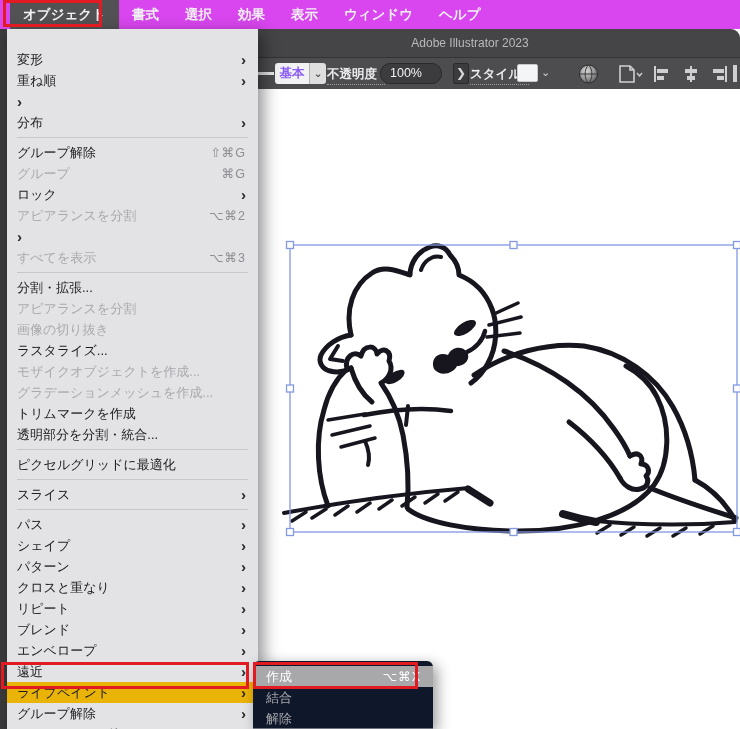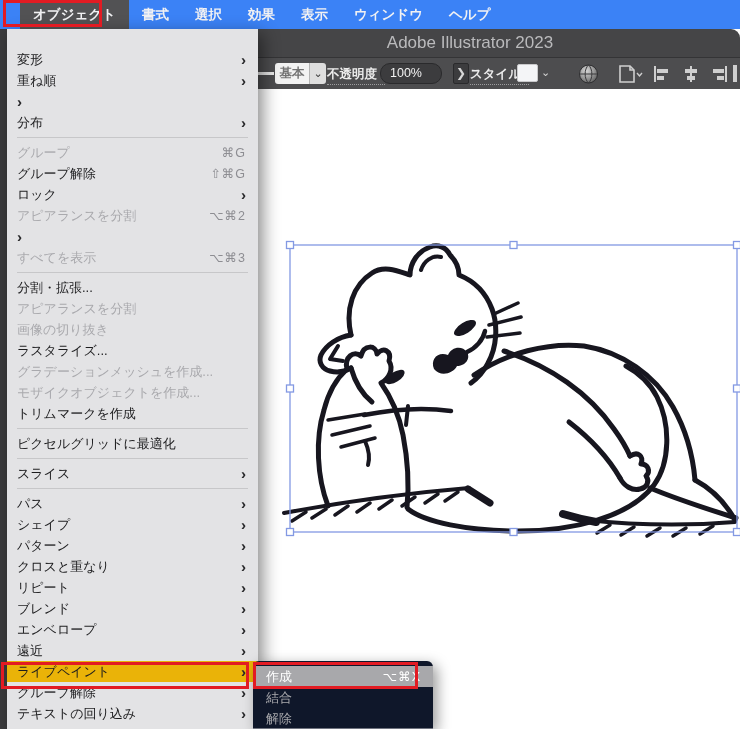--- a/index.html
+++ b/index.html
@@ -1,34 +1,34 @@
 <!DOCTYPE html>
 <html><head>
 <meta charset="utf-8">
 <style>
   html,body{margin:0;padding:0}
   body{width:740px;height:729px;position:relative;overflow:hidden;background:#fff;
        font-family:"Liberation Sans","DejaVu Sans",sans-serif;-webkit-font-smoothing:antialiased}
 
   
-  #menubar{position:absolute;left:0;top:0;width:740px;height:29px;background:#3b82f6;
-           display:flex;align-items:flex-end;padding-left:20px;box-sizing:border-box;z-index:5}
+  #menubar{position:absolute;left:0;top:0;width:740px;height:29px;background:#d946ef;
+           display:flex;align-items:flex-end;padding-left:10px;box-sizing:border-box;z-index:5}
   .mb-item{color:#f1f1f3;font-size:13.5px;font-weight:600;padding:0 13px;line-height:29px;white-space:nowrap}
   .mb-item.active{background:#525254}
 
   
   #window{position:absolute;left:200px;top:29px;width:540px;height:700px}
   #titlebar{height:28px;background:#454547;border-bottom:1px solid #343436;border-radius:9px 9px 0 0;
-            display:flex;align-items:center;justify-content:center;color:#bababc;font-size:17px}
+            display:flex;align-items:center;justify-content:center;color:#bababc;font-size:12px}
   #toolbar{height:31px;background:#4d4d4f;border-bottom:1px solid #29292b;position:relative}
   #toolbar .tlabel{position:absolute;top:8px;font-size:12.5px;font-weight:600;color:#ececec;
                    border-bottom:1px dotted #9d9d9f;padding-bottom:1px;white-space:nowrap}
   #stroke-line{position:absolute;left:53px;top:14px;width:21px;height:3px;background:#e9e9e9}
   #basic-pill{position:absolute;left:75px;top:5px;width:34px;height:21px;background:#f2f2f2;
-              border-radius:3px 0 0 3px;color:#737373;font-size:12.5px;font-weight:700;
+              border-radius:3px 0 0 3px;color:#8b5cf6;font-size:12.5px;font-weight:700;
               text-align:center;line-height:21px}
   #basic-chev{position:absolute;left:109px;top:5px;width:16px;height:21px;background:#dedede;
               border-left:1px solid #b3b3b3;border-radius:0 3px 3px 0;color:#3a3a3a;font-size:11px;
               text-align:center;line-height:20px}
   #opacity-field{position:absolute;left:180px;top:5px;width:62px;height:21px;background:#3c3c3e;
                  border:1px solid #2a2a2c;border-radius:10px;box-sizing:border-box;color:#f2f2f2;
                  font-size:12.5px;line-height:19px;padding-left:9px}
   #opacity-expand{position:absolute;left:253px;top:5px;width:16px;height:21px;background:#3c3c3e;
                   border:1px solid #2a2a2c;border-radius:2px;box-sizing:border-box;color:#d8d8d8;
                   font-size:12px;text-align:center;line-height:19px}
@@ -244,29 +244,29 @@
       <span class="ms arr">›</span>
     </div>
     <div class="mrow">
       <span class="ms arr">›</span>
     </div>
     <div class="mrow">
       <span class="ml">分布</span>
       <span class="ms arr">›</span>
     </div>
     <div class="msep"></div>
+    <div class="mrow">
+      <span class="ml">グループ解除</span>
+      <span class="ms">⇧⌘G</span>
+    </div>
     <div class="mrow dis">
       <span class="ml">グループ</span>
       <span class="ms">⌘G</span>
     </div>
     <div class="mrow">
-      <span class="ml">グループ解除</span>
-      <span class="ms">⇧⌘G</span>
-    </div>
-    <div class="mrow">
       <span class="ml">ロック</span>
       <span class="ms arr">›</span>
     </div>
     <div class="mrow dis">
       <span class="ml">アピアランスを分割</span>
       <span class="ms">⌥⌘2</span>
     </div>
     <div class="mrow">
       <span class="ms arr">›</span>
     </div>
@@ -285,29 +285,33 @@
     </div>
     <div class="mrow dis">
       <span class="ml">画像の切り抜き</span>
       <span class="ms"></span>
     </div>
     <div class="mrow">
       <span class="ml">ラスタライズ...</span>
       <span class="ms"></span>
     </div>
     <div class="mrow dis">
+      <span class="ml">モザイクオブジェクトを作成...</span>
+      <span class="ms"></span>
+    </div>
+    <div class="mrow dis">
       <span class="ml">グラデーションメッシュを作成...</span>
       <span class="ms"></span>
     </div>
-    <div class="mrow dis">
-      <span class="ml">モザイクオブジェクトを作成...</span>
-      <span class="ms"></span>
-    </div>
     <div class="mrow">
       <span class="ml">トリムマークを作成</span>
+      <span class="ms"></span>
+    </div>
+    <div class="mrow">
+      <span class="ml">透明部分を分割・統合...</span>
       <span class="ms"></span>
     </div>
     <div class="msep"></div>
     <div class="mrow">
       <span class="ml">ピクセルグリッドに最適化</span>
       <span class="ms"></span>
     </div>
     <div class="msep"></div>
     <div class="mrow">
       <span class="ml">スライス</span>

